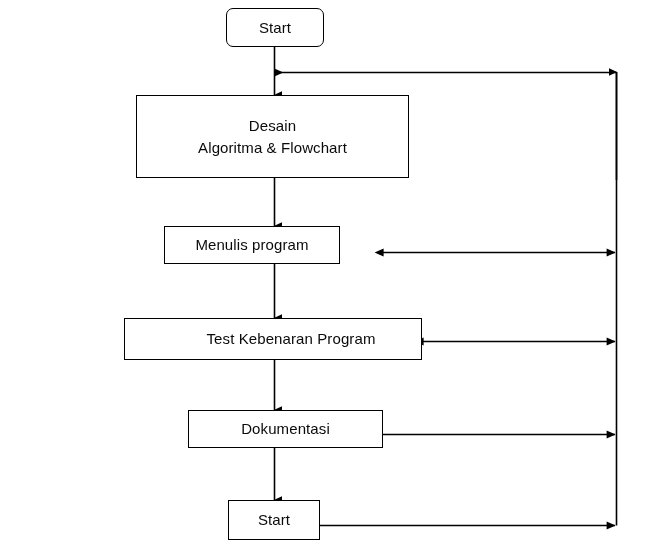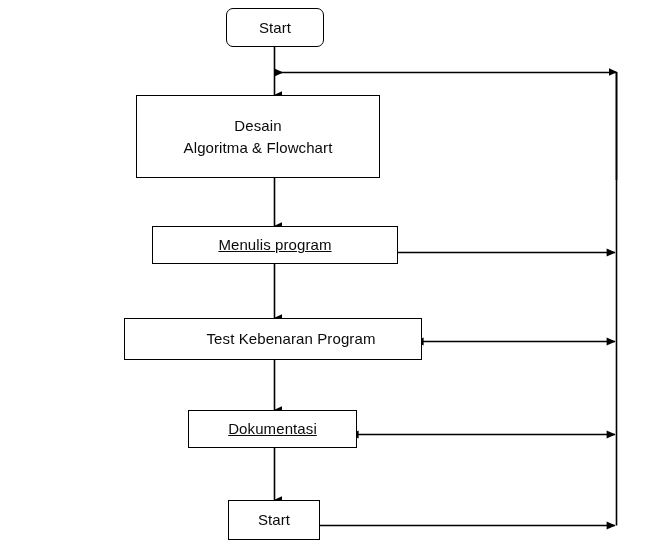--- a/index.html
+++ b/index.html
@@ -87,24 +87,24 @@
 
     <line x1="399" y1="341.5" x2="591" y2="341.5" stroke="#000000" stroke-width="1.6" marker-start="url(#arrow-left)" marker-end="url(#arrow-right)"></line>
 
     <line x1="334" y1="434.5" x2="591" y2="434.5" stroke="#000000" stroke-width="1.6" marker-start="url(#arrow-left)" marker-end="url(#arrow-right)"></line>
 
     <line x1="296" y1="525.5" x2="591" y2="525.5" stroke="#000000" stroke-width="1.6" marker-end="url(#arrow-right)"></line>
   </svg>
 
   <div class="node rounded" style="left:202px; top:8px; width:98px; height:39px;">Start</div>
 
-  <div class="node" style="left:112px; top:95px; width:244px; height:83px;">Desain
+  <div class="node" style="left:112px; top:95px; width:273px; height:83px;">Desain
 Algoritma &amp; Flowchart</div>
 
-  <div class="node" style="left:128px; top:226px; width:246px; height:38px;text-decoration:underline;">Menulis program</div>
+  <div class="node" style="left:140px; top:226px; width:176px; height:38px;">Menulis program</div>
 
   <div class="node" style="left:100px; top:318px; width:298px; height:42px;padding-left:36px;">Test Kebenaran Program</div>
 
-  <div class="node" style="left:164px; top:410px; width:169px; height:38px;text-decoration:underline;">Dokumentasi</div>
+  <div class="node" style="left:164px; top:410px; width:195px; height:38px;">Dokumentasi</div>
 
   <div class="node" style="left:204px; top:500px; width:92px; height:40px;">Start</div>
 
 </div>
 
 </body></html>

